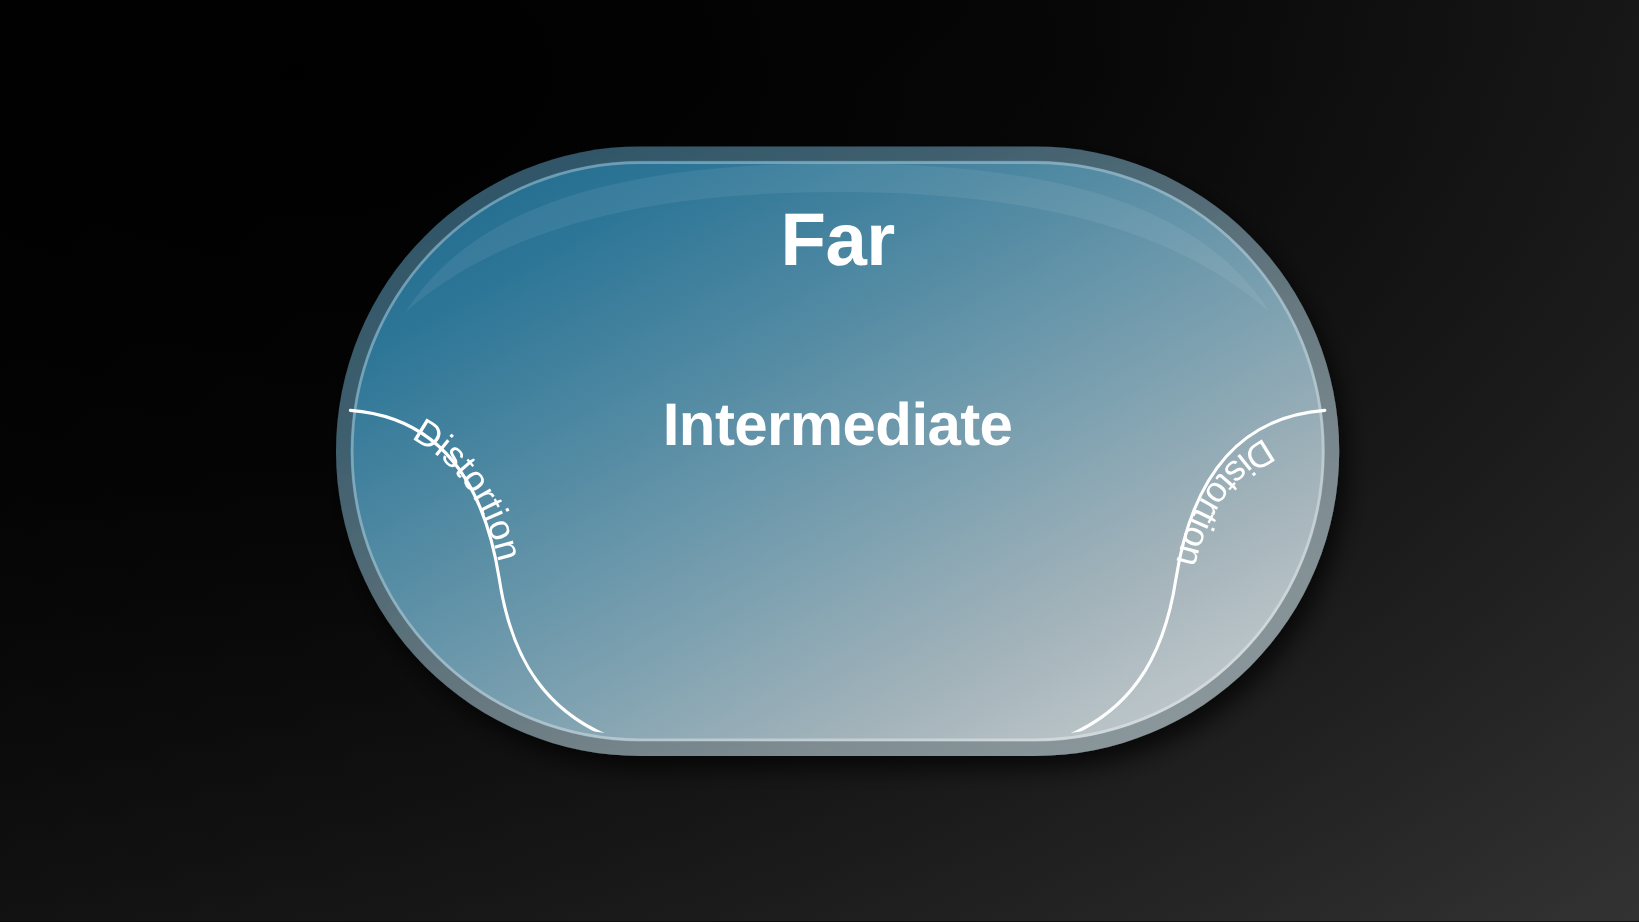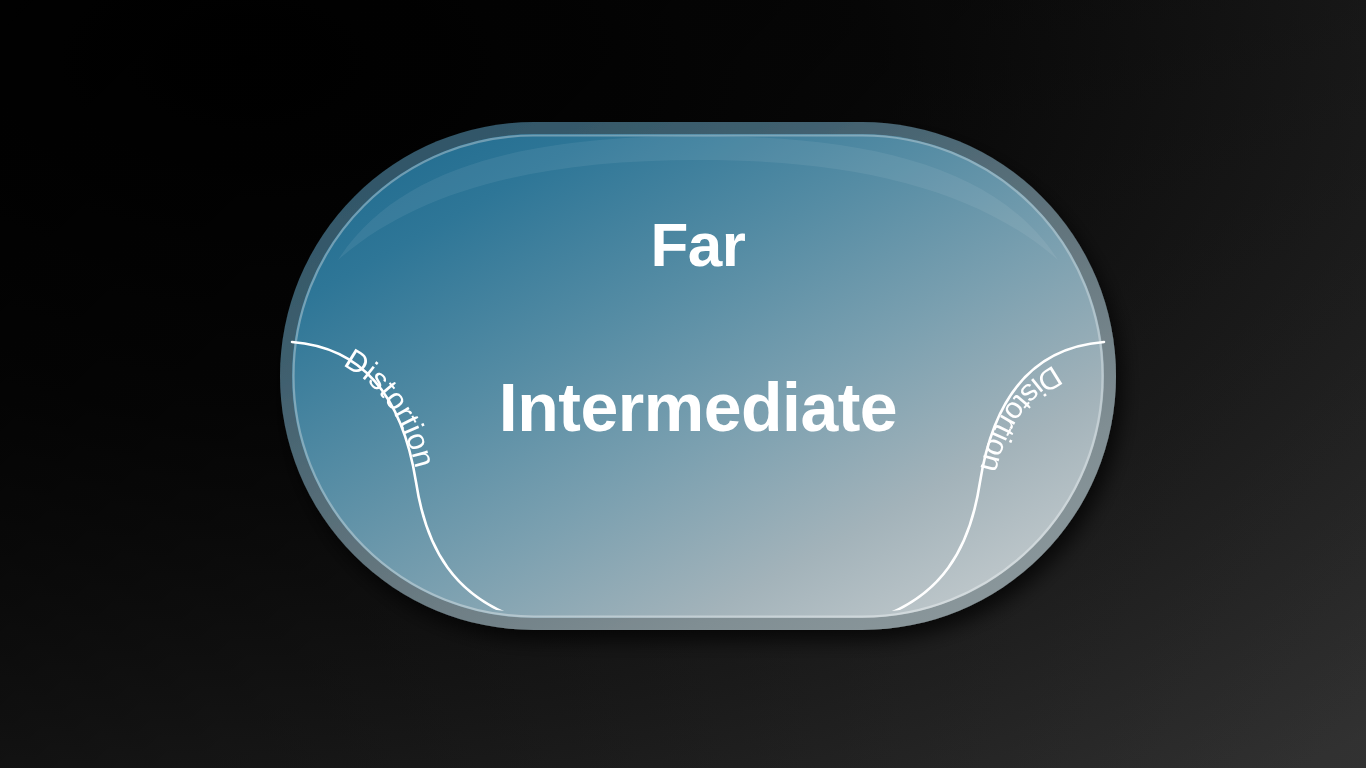--- a/index.html
+++ b/index.html
@@ -49,33 +49,32 @@
 
   .zone-label {
     position: absolute;
     color: #ffffff;
     font-family: "Liberation Sans", sans-serif;
     font-weight: bold;
     letter-spacing: -0.5px;
     white-space: nowrap;
     text-align: center;
     user-select: none;
-    margin-top: 44px;
   }
 
   #label-far {
     font-size: 62px;
     left: 0;
     right: 0;
     top: 50px;
     line-height: 1;
   }
 
   #label-intermediate {
-    font-size: 68px;
+    font-size: 50px;
     left: 0;
     right: 0;
     top: 209px;
     line-height: 1;
   }
 
   #label-near {
     font-size: 62px;
     left: 0;
     right: 0;

